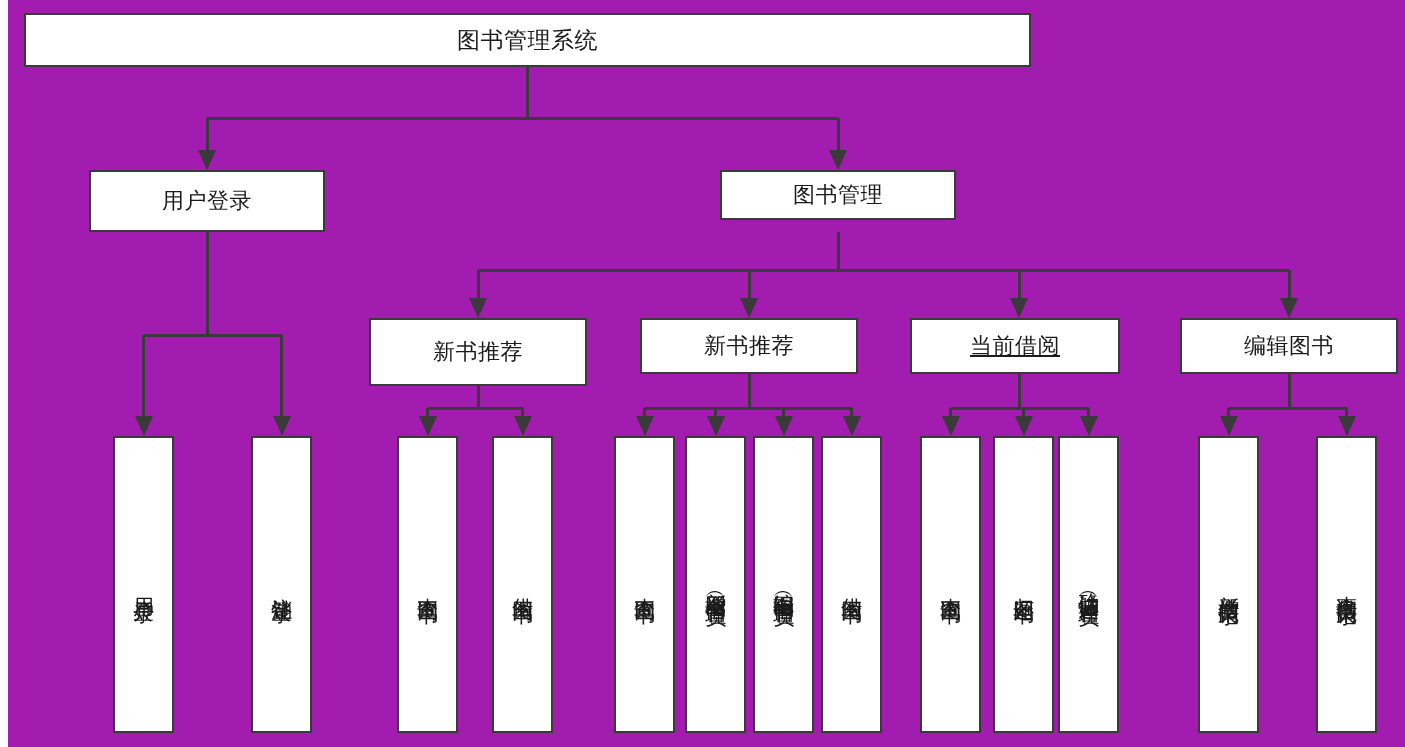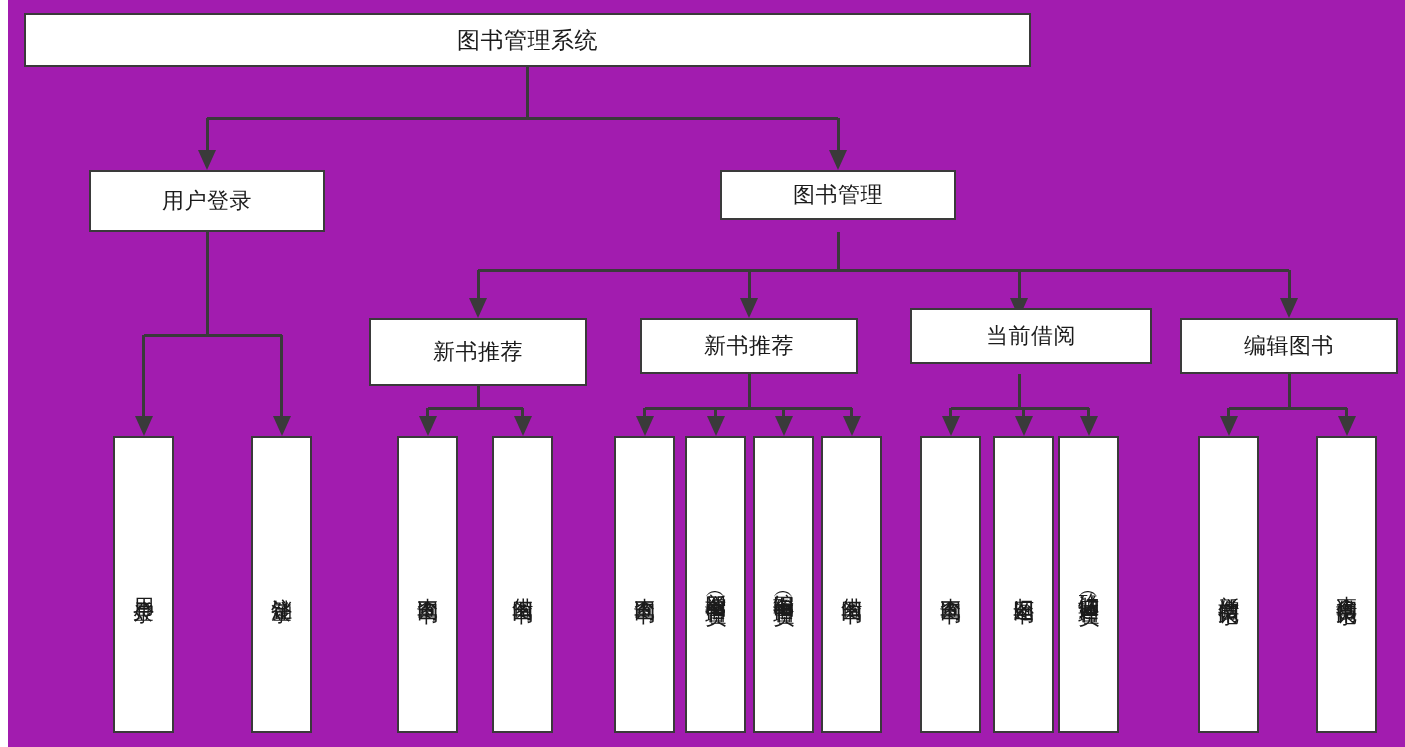--- a/index.html
+++ b/index.html
@@ -136,21 +136,21 @@
     </div>
     <div class="node h" style="left: 712px; top: 170px; width: 236px; height: 50px; border-color: rgb(58, 58, 58); background: rgb(255, 255, 255); color: rgb(27, 27, 27);">
       <span>图书管理</span>
     </div>
     <div class="node h" style="left: 361px; top: 318px; width: 218px; height: 68px; border-color: rgb(58, 58, 58); background: rgb(255, 255, 255); color: rgb(27, 27, 27);">
       <span>新书推荐</span>
     </div>
     <div class="node h" style="left: 632px; top: 318px; width: 218px; height: 56px; border-color: rgb(58, 58, 58); background: rgb(255, 255, 255); color: rgb(27, 27, 27);">
       <span>新书推荐</span>
     </div>
-    <div class="node h" style="left: 902px; top: 308px; width: 242px; height: 56px; border-color: rgb(58, 58, 58); background: rgb(255, 255, 255); color: rgb(27, 27, 27);">
+    <div class="node h" style="left: 902px; top: 318px; width: 210px; height: 56px; border-color: rgb(58, 58, 58); background: rgb(255, 255, 255); color: rgb(27, 27, 27); text-decoration: underline;">
       <span>当前借阅</span>
     </div>
     <div class="node h" style="left: 1172px; top: 318px; width: 218px; height: 56px; border-color: rgb(58, 58, 58); background: rgb(255, 255, 255); color: rgb(27, 27, 27);">
       <span>编辑图书</span>
     </div>
     <div class="node v" style="left: 105px; top: 436px; width: 61px; height: 297px; border-color: rgb(58, 58, 58); background: rgb(255, 255, 255); color: rgb(27, 27, 27);">
       <span>用户登录</span>
     </div>
     <div class="node v" style="left: 243px; top: 436px; width: 61px; height: 297px; border-color: rgb(58, 58, 58); background: rgb(255, 255, 255); color: rgb(27, 27, 27);">
       <span>注销登录</span>

